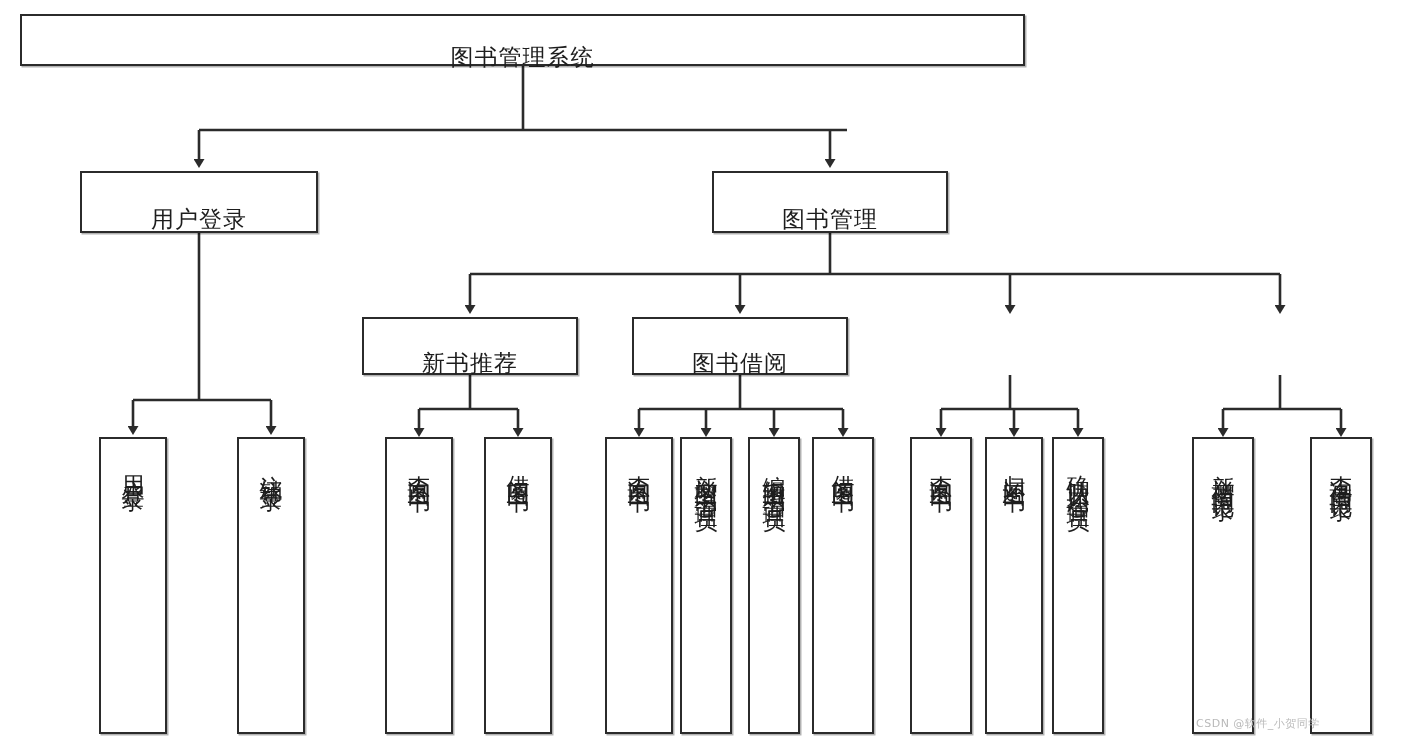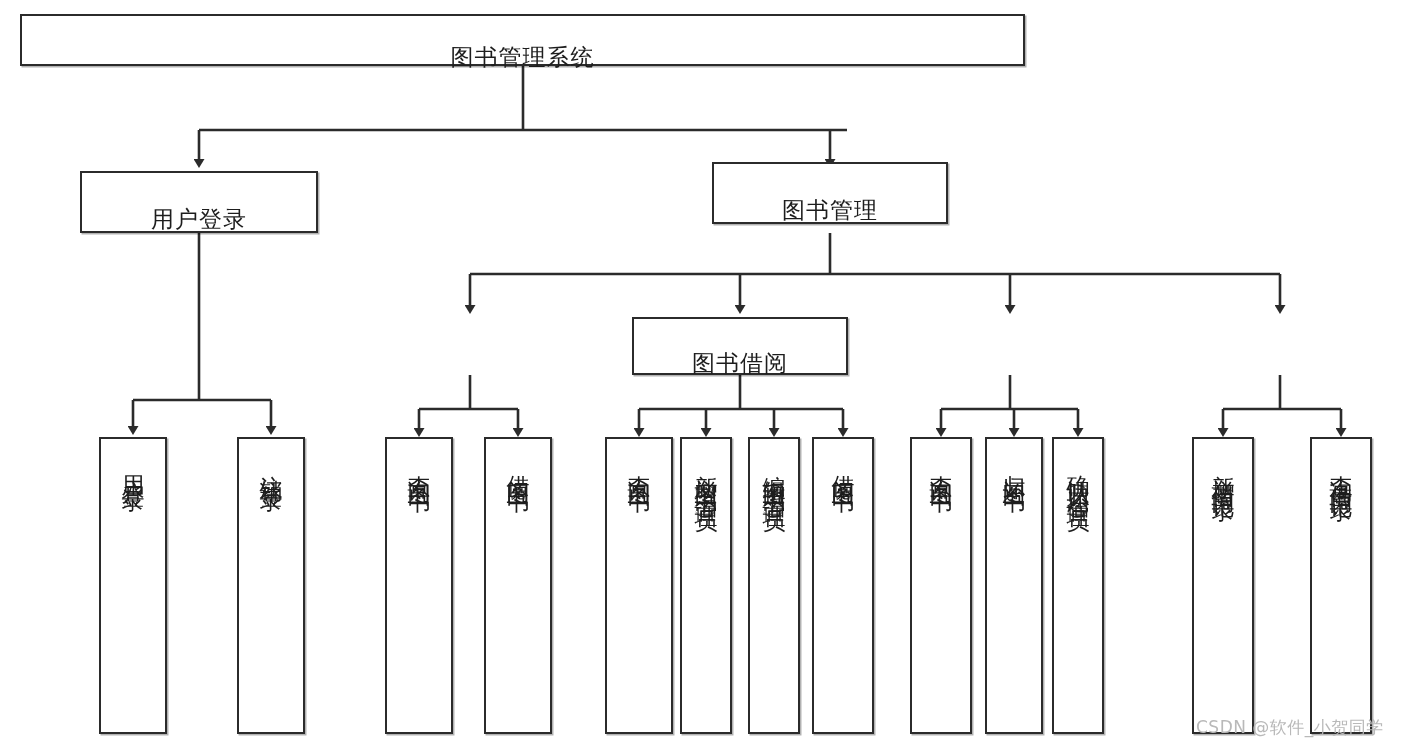--- a/index.html
+++ b/index.html
@@ -59,21 +59,21 @@
     letter-spacing: 5px;
     line-height: 1.0;
     white-space: nowrap;
     display: block;
     margin: 0 auto;
   }
   #watermark {
     position: absolute;
     left: 1196px;
     top: 716px;
-    font-size: 17px;
+    font-size: 11px;
     color: #b9b9b9;
     letter-spacing: 0.5px;
     white-space: nowrap;
     pointer-events: none;
   }
 </style>
 </head>
 <body>
 
 <div id="diagram-root">
@@ -129,24 +129,27 @@
   </svg>
 
   <div class="node horizontal" style="left:20px; top:14px; width:1005px; height:52px;">
     <span class="node-label">图书管理系统</span>
   </div>
 
   <div class="node horizontal" style="left:80px; top:171px; width:238px; height:62px;">
     <span class="node-label">用户登录</span>
   </div>
 
-  <div class="node horizontal" style="left:712px; top:162px; width:236px; height:62px;">
+  <div class="node horizontal" style="left:712px; top:171px; width:236px; height:62px;">
     <span class="node-label">图书管理</span>
   </div>
 
+  <div class="node horizontal" style="left:362px; top:317px; width:216px; height:58px;">
+    <span class="node-label">新书推荐</span>
+  </div>
 
   <div class="node horizontal" style="left:632px; top:317px; width:216px; height:58px;align-items:center;">
     <span class="node-label">图书借阅</span>
   </div>
 
 
 
   <div class="node vertical" style="left:99px; top:437px; width:68px; height:297px;">
     <span class="node-label">用户登录</span>
   </div>

